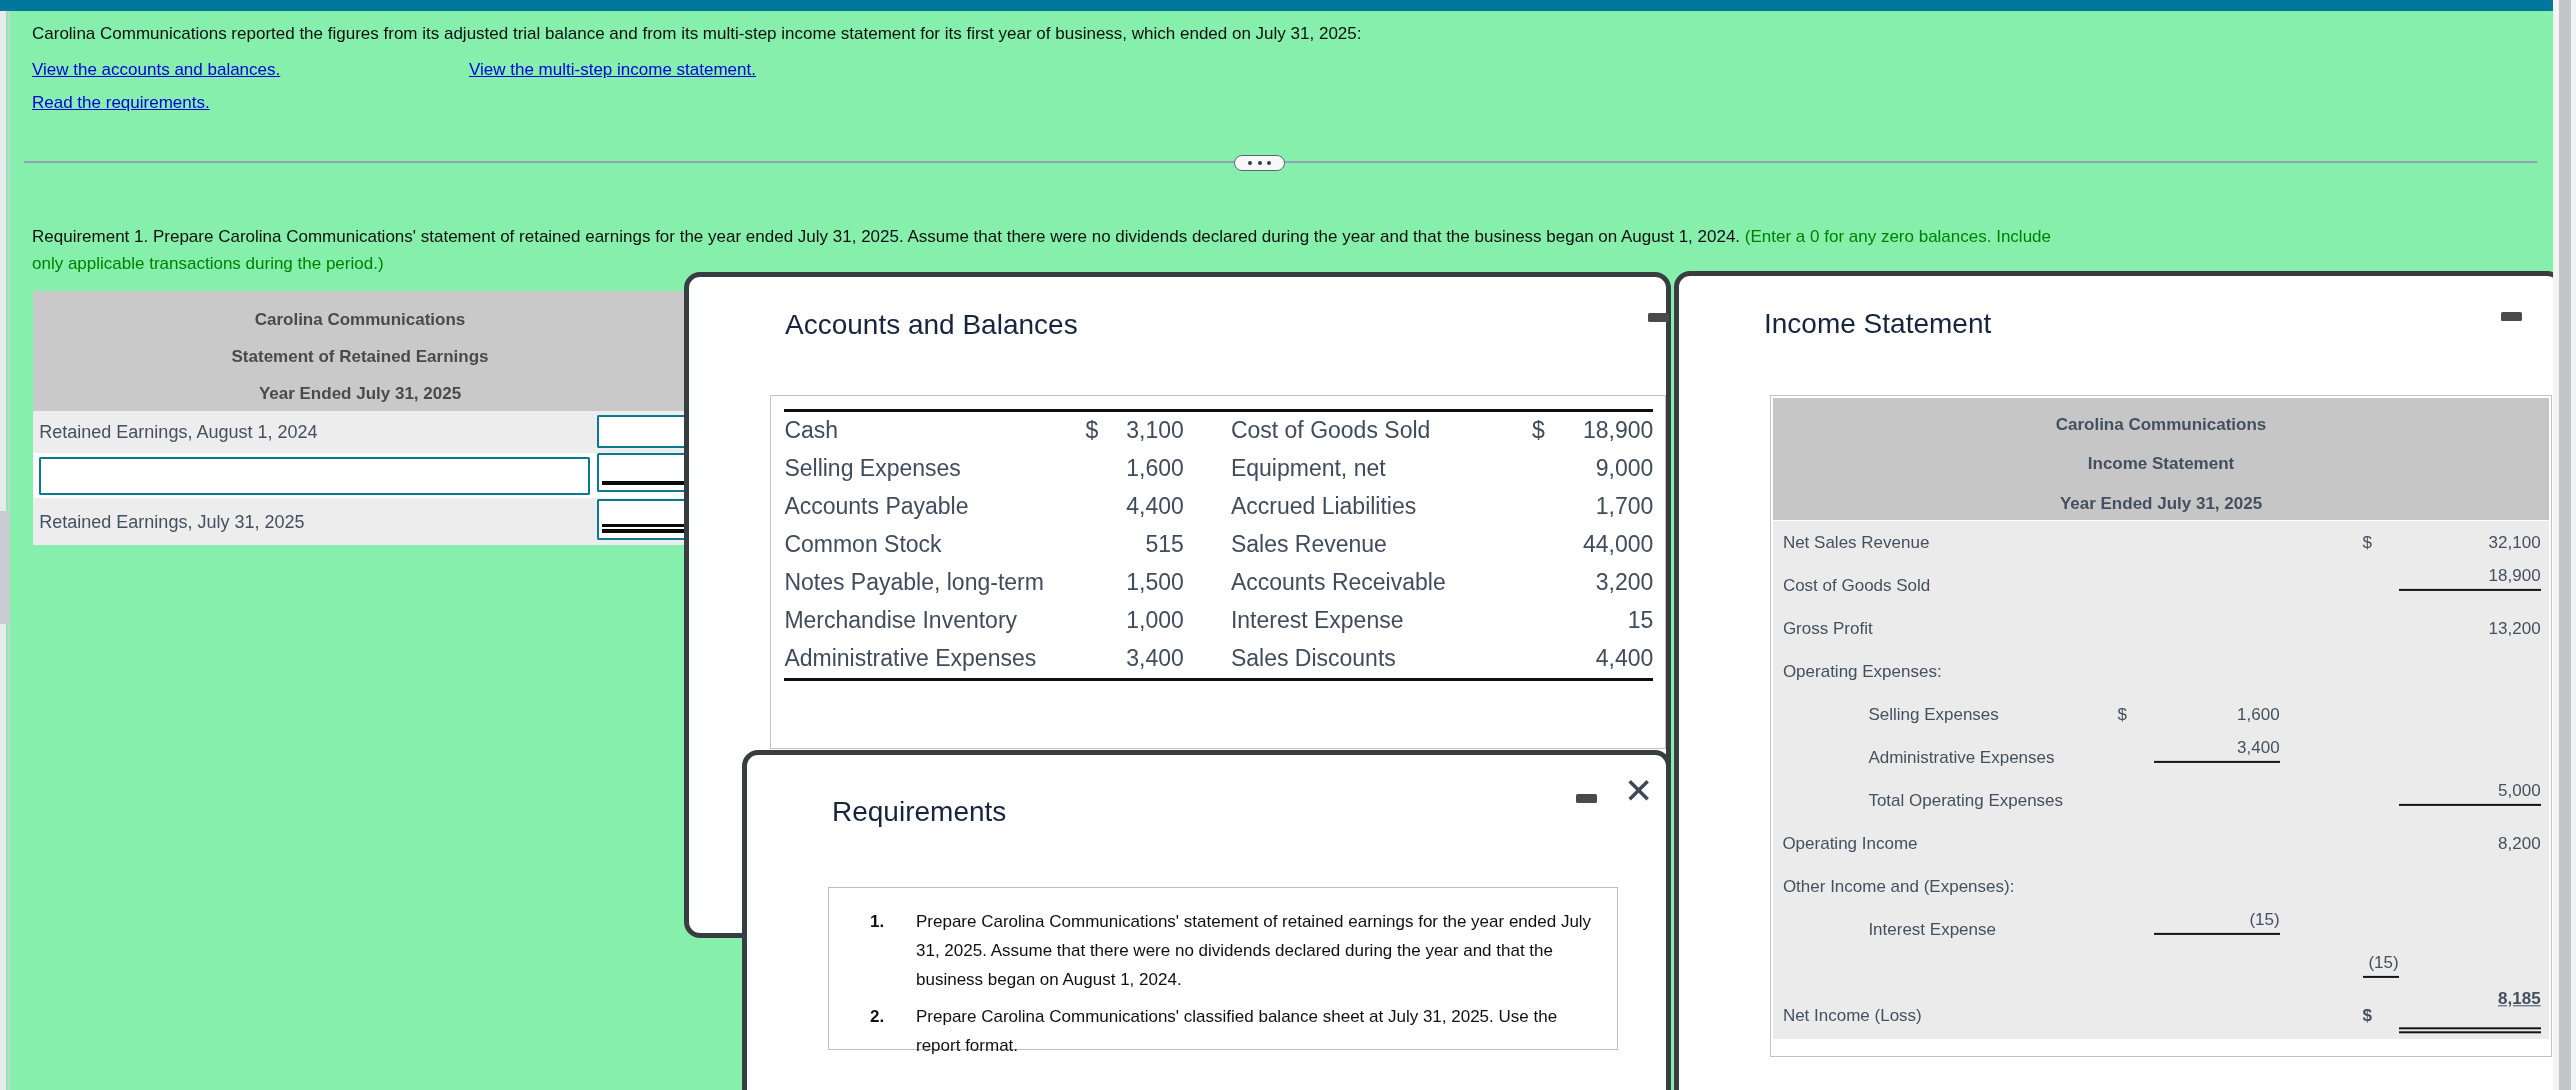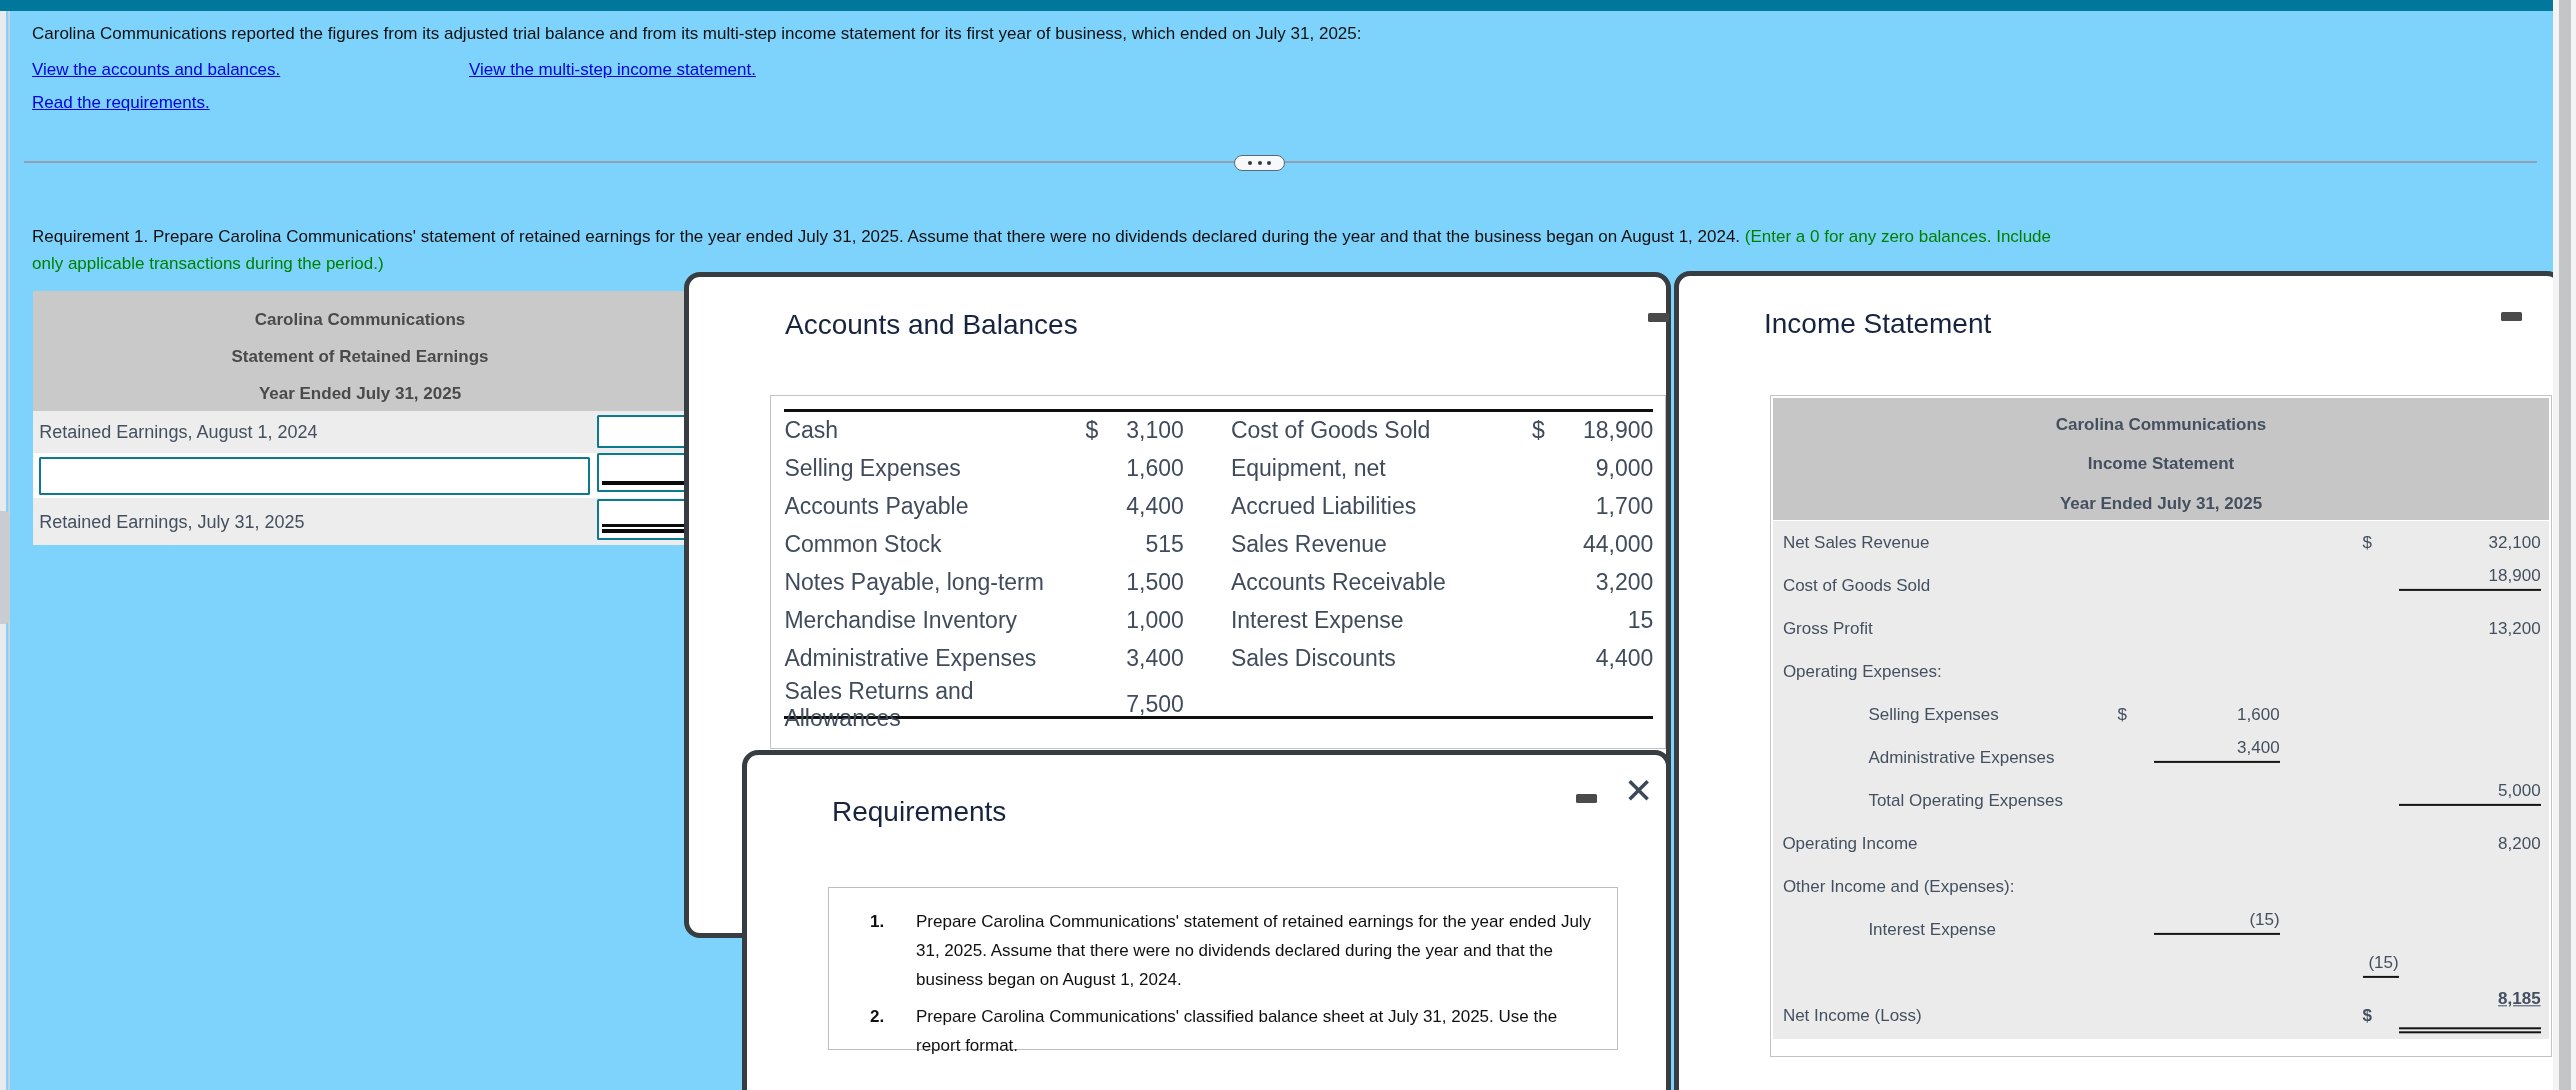--- a/index.html
+++ b/index.html
@@ -1,17 +1,17 @@
 <!DOCTYPE html>
 <html style="font-size:12.6px"><head>
 <meta charset="utf-8">
 <style>
   html,body{margin:0;padding:0;background:#ffffff;}
   .stage{position:relative;width:2576px;height:1091px;overflow:hidden;
-         font-family:"Liberation Sans", sans-serif;color:#111;background:#7dd3fc;}
+         font-family:"Liberation Sans", sans-serif;color:#111;background:#86efac;}
 
   
   .topbar{position:absolute;left:0;top:0;width:2553px;height:11px;background:#00779B;z-index:40;}
   .left-track{position:absolute;left:0;top:11px;width:5.5px;height:1080px;background:#E9EAEC;}
   .left-line{position:absolute;left:8px;top:11px;width:2.4px;height:1080px;background:#CBD1DC;}
   .left-thumb{position:absolute;left:0;top:511px;width:10.3px;height:113px;background:#C9CCD3;
               border-radius:0 5.5px 5.5px 0;}
   .vscroll-track{position:absolute;left:2553px;top:0;width:23px;height:1091px;background:#F4F4F5;z-index:50;}
   .vscroll-thumb{position:absolute;left:5.5px;top:0;width:12px;height:1091px;background:#C4C5C7;}
 
@@ -198,29 +198,20 @@
   <div class="ab-row">
     <span>Administrative Expenses</span>
     <span class="cur"></span>
     <span class="num">3,400</span>
     <span></span>
     <span>Sales Discounts</span>
     <span class="cur"></span>
     <span class="num">4,400</span>
   </div>
 
-  <div class="ab-row">
-    <span>Sales Returns and Allowances</span>
-    <span class="cur"></span>
-    <span class="num">7,500</span>
-    <span></span>
-    <span></span>
-    <span class="cur"></span>
-    <span class="num"></span>
-  </div>
 </div>
         <div class="ab-rule"></div>
       </div>
     </div>
   </div>
 
   <div class="dialog" style="left:1674px;top:271px;width:889px;height:884px;z-index:10;">
     <div class="dlg-title" style="left:85px;top:32px;">Income Statement</div>
     <div class="dash-btn" style="left:822px;top:36px;"></div>
     <div class="is-box">

